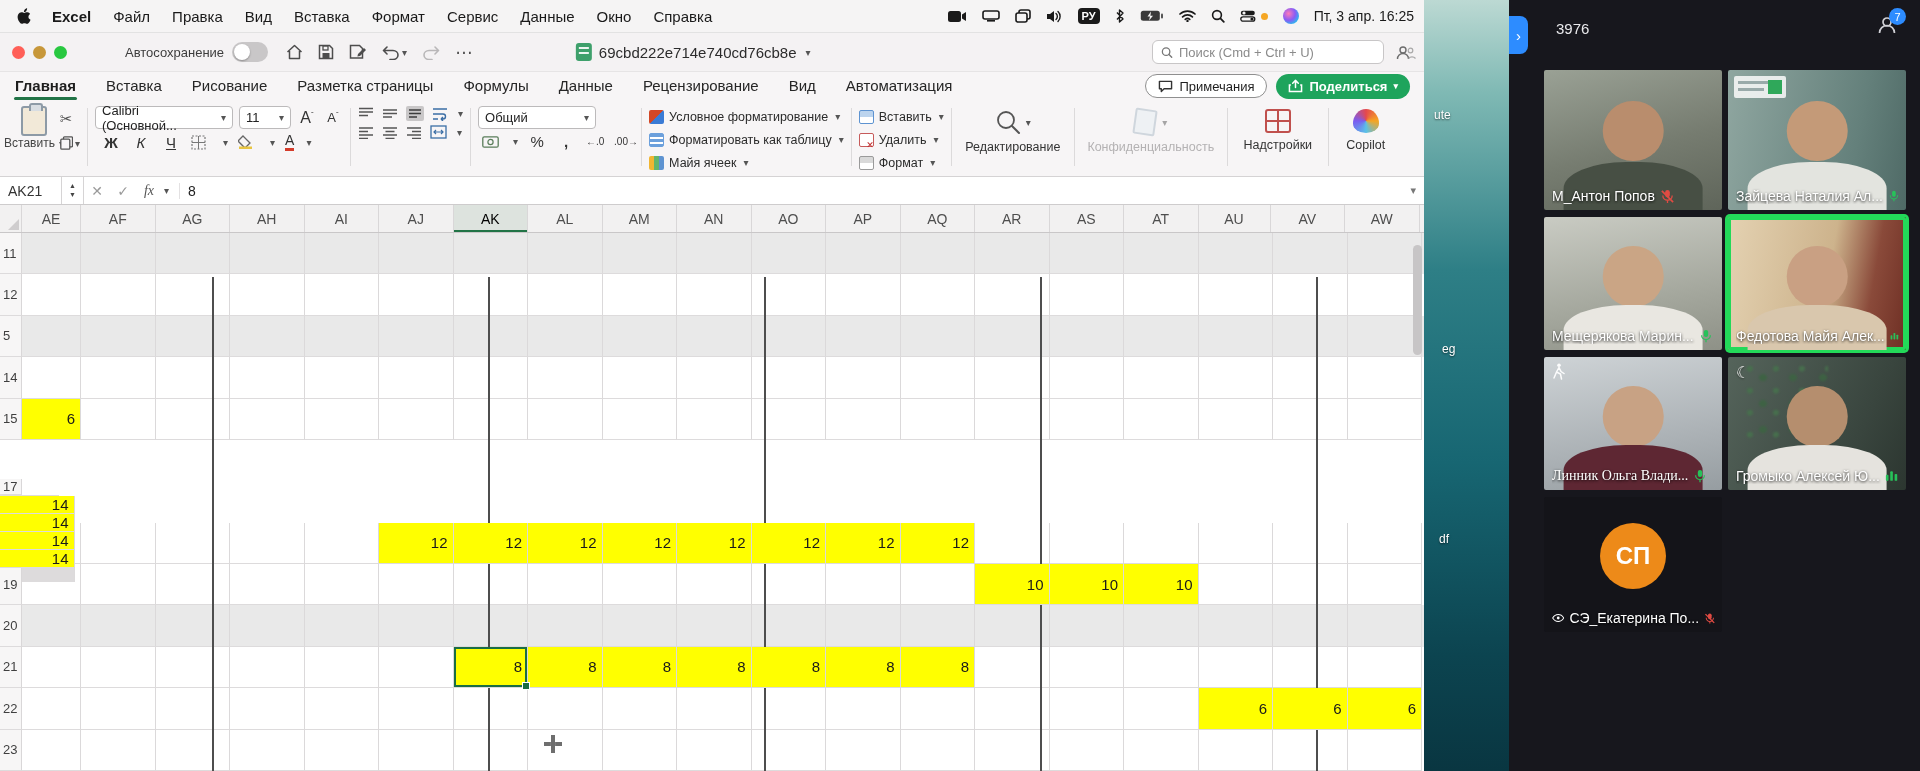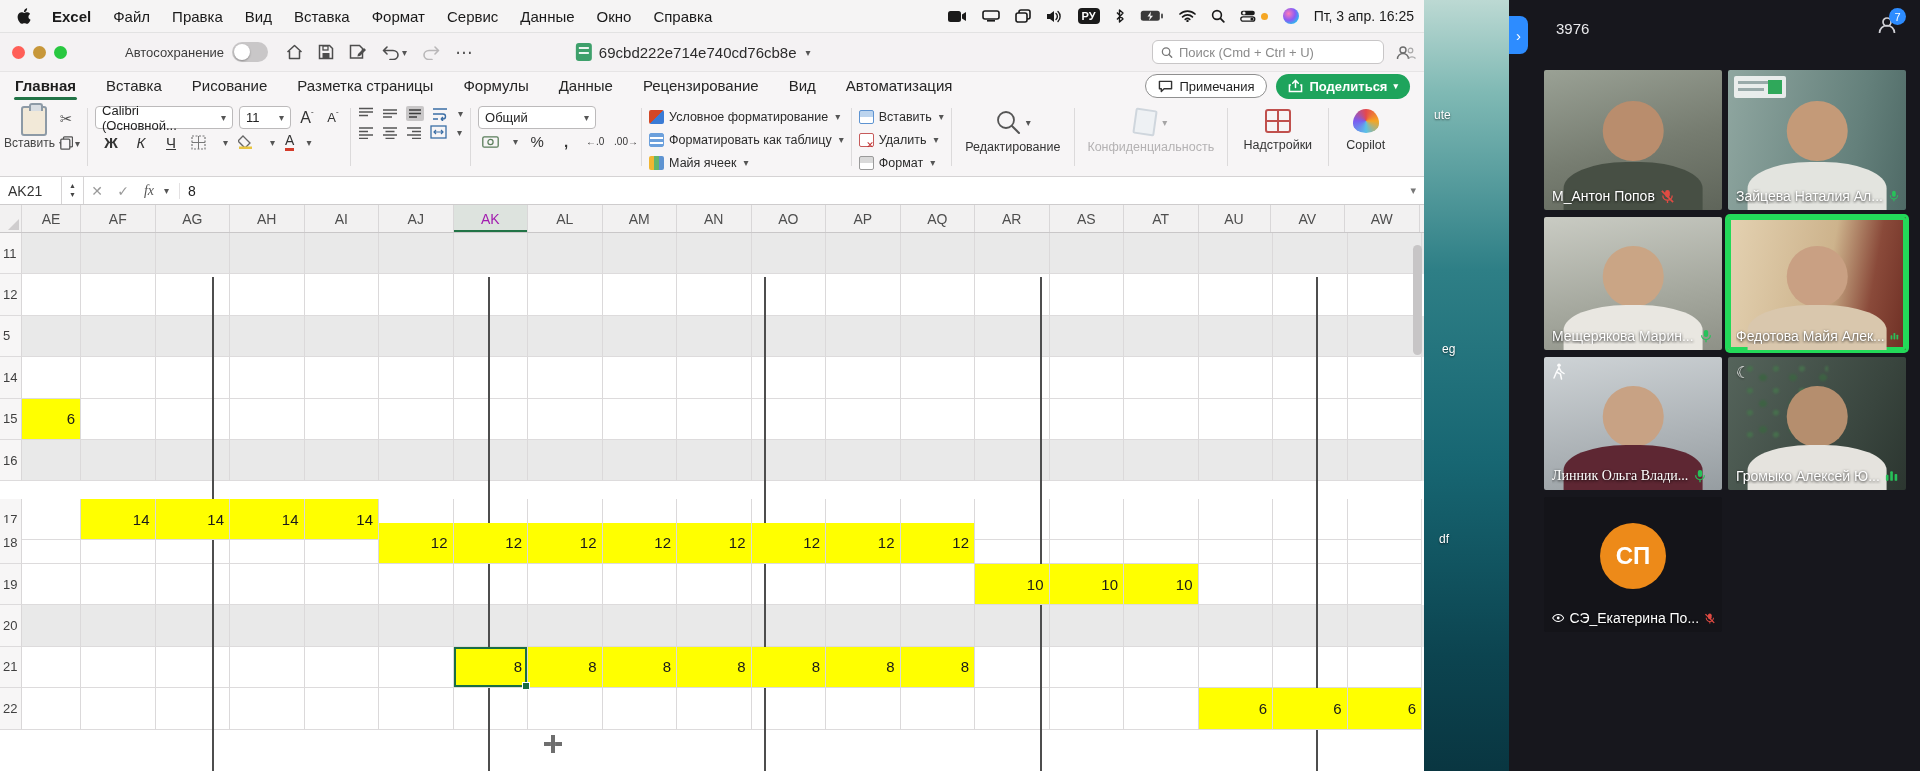--- a/index.html
+++ b/index.html
@@ -111,21 +111,21 @@
   .fb-fx { font-style:italic; font-family:"Liberation Serif","DejaVu Serif",serif; color:#555; }
   .fb-val { margin-left:10px; padding-left:8px; border-left:1px solid #e3e1e2; color:#1d1d1d; }
   .fb-chev { margin-left:auto; margin-right:8px; color:#777; font-size:11px; }
 
   
   .grid { position:absolute; left:0; top:205px; width:1424px; height:566px; background:#fff; overflow:hidden; }
   .ghead { position:absolute; left:0; top:0; height:28px; display:flex; width:1424px;
     background:#f2f1f1; border-bottom:1px solid #c9c7c8; }
   .gh-cell { flex:none; display:flex; align-items:center; justify-content:center; font-size:14px; color:#4e4e4e;
     border-right:1px solid #d9d7d8; }
-  .gh-cell.hsel { background:#dde3de; box-shadow:inset 0 -2px 0 #217346; color:#a21caf; }
+  .gh-cell.hsel { background:#dde3de; box-shadow:inset 0 -2px 0 #217346; color:#000000; }
   .gh-corner { flex:none; width:22px; border-right:1px solid #d9d7d8; position:relative; }
   .gh-corner::after{content:""; position:absolute; right:2px; bottom:2px; border-left:11px solid transparent; border-bottom:11px solid #cfcdce;}
   .grow { position:absolute; left:0; width:1424px; display:flex; }
   .grow.gray { background:#e9e9e9; }
   .rnum { flex:none; width:22px; font-size:13px; color:#3f3f3f; display:flex; align-items:center; padding-left:3px;
     border-right:1px solid #d9d7d8; border-bottom:1px solid #dddbdc; background:#f7f6f6; }
   .gcell { flex:none; border-right:1px solid #dbd9da; border-bottom:1px solid #dddbdc;
     font-size:15px; color:#1a1a1a; display:flex; align-items:center; justify-content:flex-end; padding-right:5px; }
   .gcell.yellow { background:#ffff00; position:relative; z-index:2; }
   .gcell.selcell { box-shadow:inset 0 0 0 2px #1b6e44; z-index:4; }
@@ -700,43 +700,21 @@
           <div class="gcell" style="width: 74.5px;"></div>
           <div class="gcell" style="width: 74.5px;"></div>
           <div class="gcell" style="width: 74.5px;"></div>
           <div class="gcell" style="width: 74.5px;"></div>
           <div class="gcell" style="width: 74.5px;"></div>
           <div class="gcell" style="width: 74.5px;"></div>
           <div class="gcell" style="width: 74.5px;"></div>
           <div class="gcell" style="width: 74.5px;"></div>
           <div class="gcell" style="width: 74.5px;"></div>
         </div>
-        <div class="grow gray" style="top: 234.9px; height: 41.38px;">
-          <div class="rnum">16</div>
-          <div class="gcell" style="width: 59px;"></div>
-          <div class="gcell" style="width: 74.5px;"></div>
-          <div class="gcell" style="width: 74.5px;"></div>
-          <div class="gcell" style="width: 74.5px;"></div>
-          <div class="gcell" style="width: 74.5px;"></div>
-          <div class="gcell" style="width: 74.5px;"></div>
-          <div class="gcell" style="width: 74.5px;"></div>
-          <div class="gcell" style="width: 74.5px;"></div>
-          <div class="gcell" style="width: 74.5px;"></div>
-          <div class="gcell" style="width: 74.5px;"></div>
-          <div class="gcell" style="width: 74.5px;"></div>
-          <div class="gcell" style="width: 74.5px;"></div>
-          <div class="gcell" style="width: 74.5px;"></div>
-          <div class="gcell" style="width: 74.5px;"></div>
-          <div class="gcell" style="width: 74.5px;"></div>
-          <div class="gcell" style="width: 74.5px;"></div>
-          <div class="gcell" style="width: 74.5px;"></div>
-          <div class="gcell" style="width: 74.5px;"></div>
-          <div class="gcell" style="width: 74.5px;"></div>
-        </div>
-        <div class="grow" style="top: 294px; height: 41.38px;">
+        <div class="grow" style="top: 274px; height: 41.38px; flex-direction: column;">
           <div class="rnum">17</div>
           <div class="gcell" style="width: 59px;"></div>
           <div class="gcell yellow" style="width: 74.5px;">14</div>
           <div class="gcell yellow" style="width: 74.5px;">14</div>
           <div class="gcell yellow" style="width: 74.5px;">14</div>
           <div class="gcell yellow" style="width: 74.5px;">14</div>
           <div class="gcell" style="width: 74.5px;"></div>
           <div class="gcell" style="width: 74.5px;"></div>
           <div class="gcell" style="width: 74.5px;"></div>
           <div class="gcell" style="width: 74.5px;"></div>
@@ -853,20 +831,42 @@
           <div class="gcell" style="width: 74.5px;"></div>
           <div class="gcell" style="width: 74.5px;"></div>
           <div class="gcell" style="width: 74.5px;"></div>
           <div class="gcell" style="width: 74.5px;"></div>
           <div class="gcell" style="width: 74.5px;"></div>
           <div class="gcell" style="width: 74.5px;"></div>
           <div class="gcell" style="width: 74.5px;"></div>
           <div class="gcell yellow" style="width: 74.5px;">6</div>
           <div class="gcell yellow" style="width: 74.5px;">6</div>
           <div class="gcell yellow" style="width: 74.5px;">6</div>
+        </div>
+        <div class="grow" style="top: 524.56px; height: 41.38px;">
+          <div class="rnum">23</div>
+          <div class="gcell" style="width: 59px;"></div>
+          <div class="gcell" style="width: 74.5px;"></div>
+          <div class="gcell" style="width: 74.5px;"></div>
+          <div class="gcell" style="width: 74.5px;"></div>
+          <div class="gcell" style="width: 74.5px;"></div>
+          <div class="gcell" style="width: 74.5px;"></div>
+          <div class="gcell" style="width: 74.5px;"></div>
+          <div class="gcell" style="width: 74.5px;"></div>
+          <div class="gcell" style="width: 74.5px;"></div>
+          <div class="gcell" style="width: 74.5px;"></div>
+          <div class="gcell" style="width: 74.5px;"></div>
+          <div class="gcell" style="width: 74.5px;"></div>
+          <div class="gcell" style="width: 74.5px;"></div>
+          <div class="gcell" style="width: 74.5px;"></div>
+          <div class="gcell" style="width: 74.5px;"></div>
+          <div class="gcell" style="width: 74.5px;"></div>
+          <div class="gcell" style="width: 74.5px;"></div>
+          <div class="gcell" style="width: 74.5px;"></div>
+          <div class="gcell" style="width: 74.5px;"></div>
         </div>
         <div class="vsb">
           <div class="vsb-thumb"></div>
         </div>
         <div class="cursor-plus" style="left: 553px; top: 539px;"></div>
       </div>
   </div>
 
   <div class="zoom">
     <div class="z-collapse">›</div>

